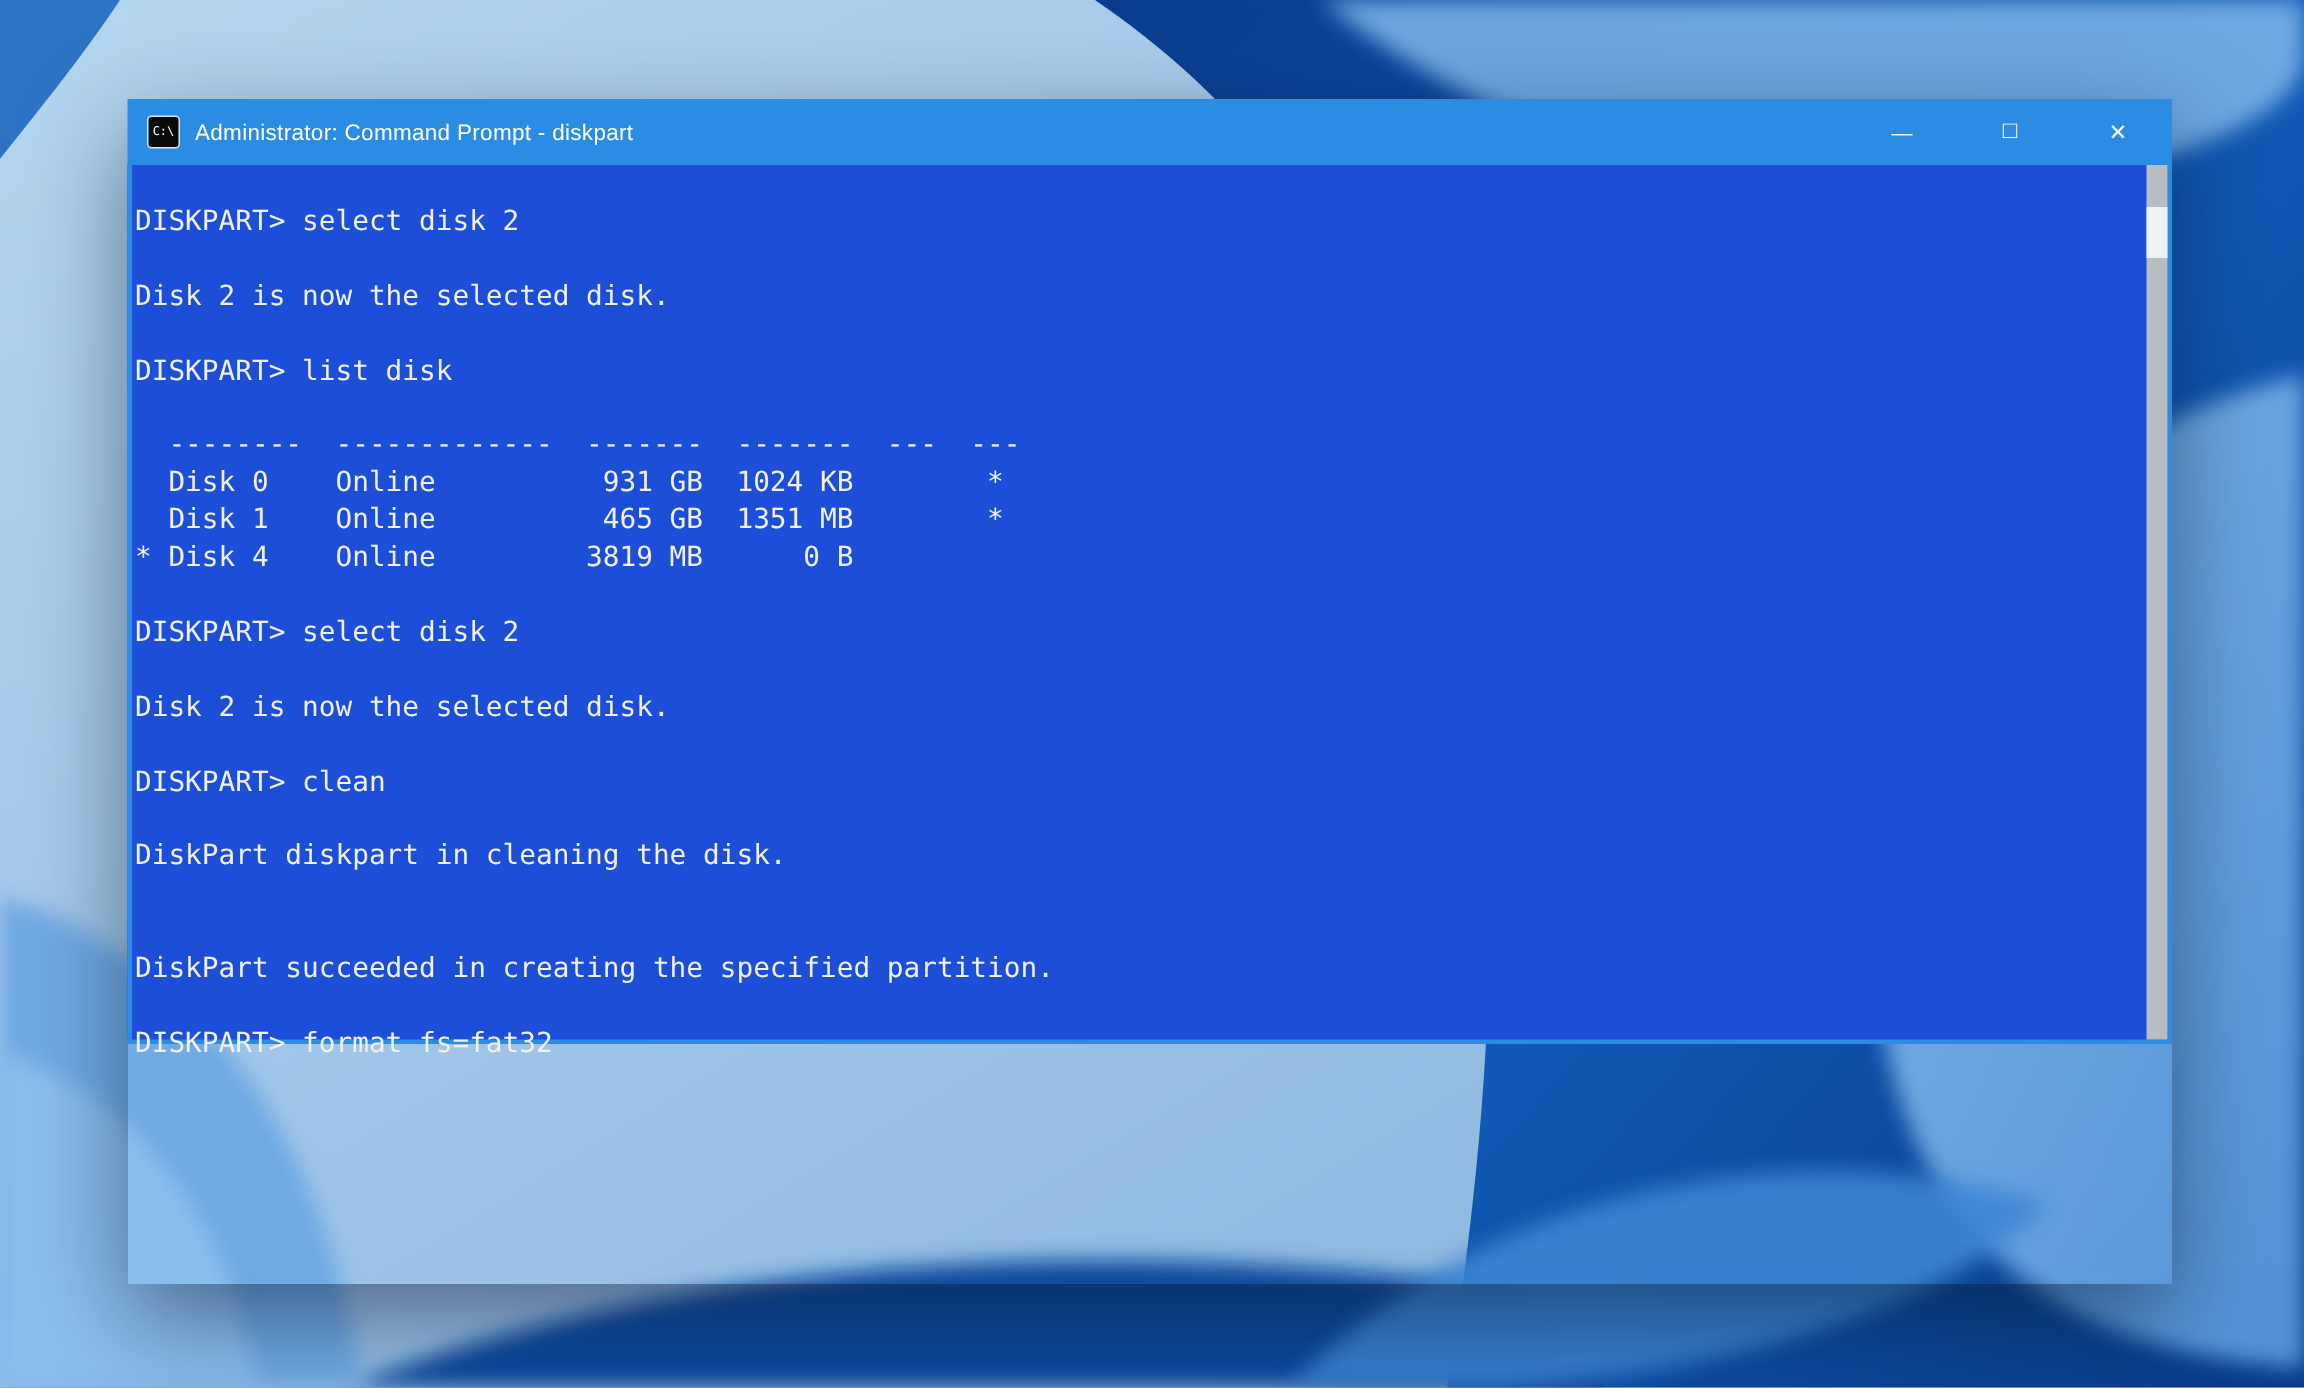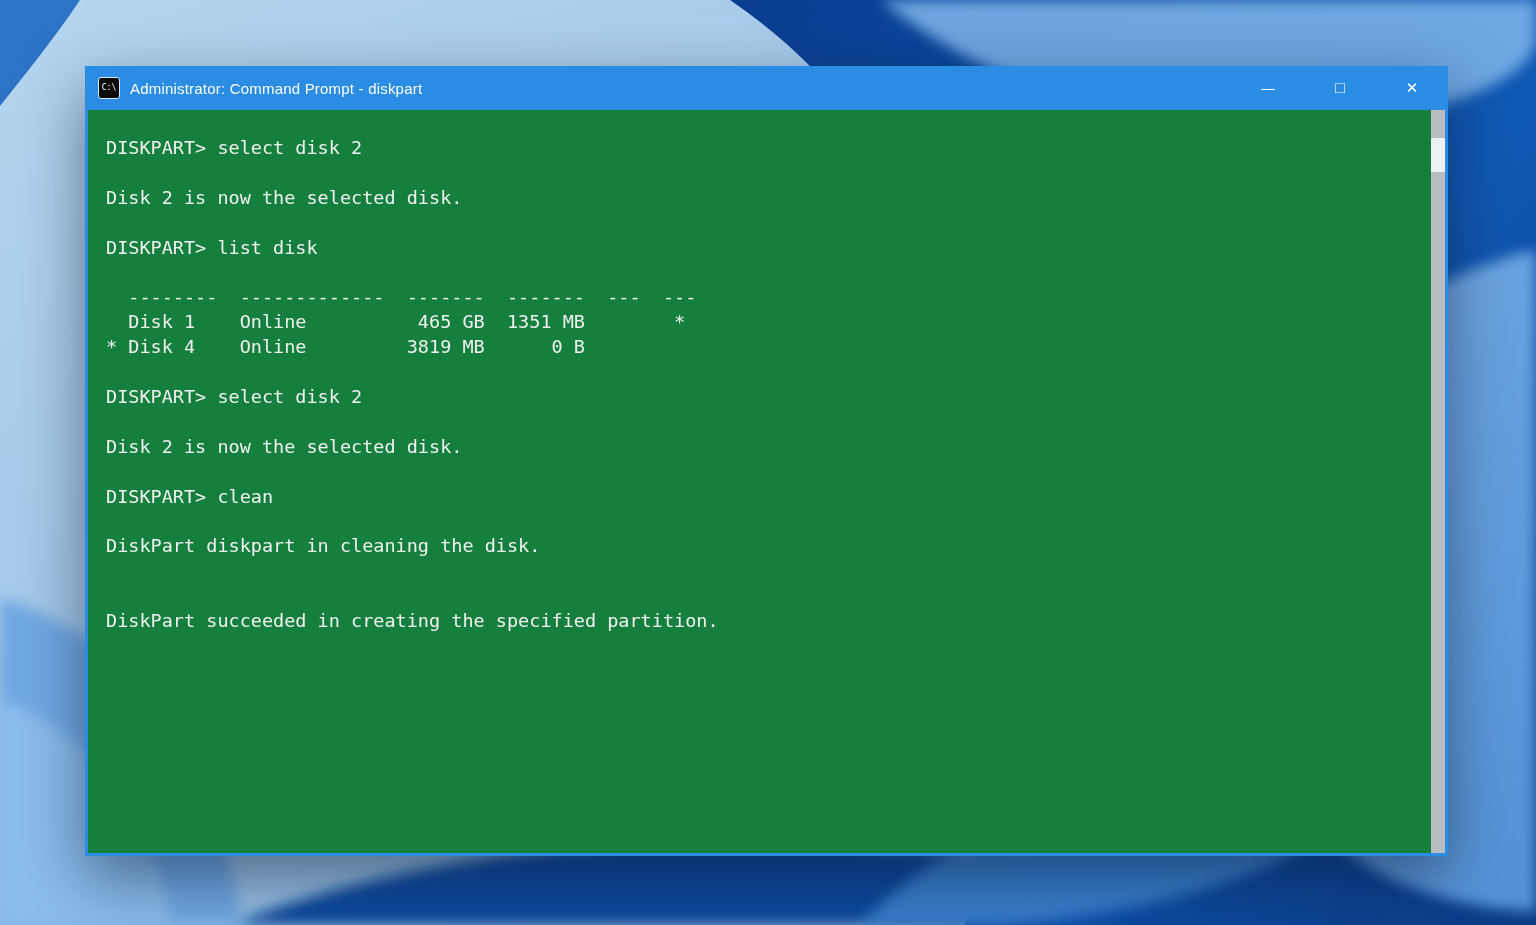--- a/index.html
+++ b/index.html
@@ -23,22 +23,22 @@
   .controls { margin-left:auto; display:flex; height:100%; }
   .ctrl {
     width:72px; height:100%; display:flex; align-items:center; justify-content:center;
     color:#ffffff; font-size:15px; cursor:default; user-select:none;
   }
   .ctrl.minimize { font-size:14px; }
   .ctrl.maximize { font-size:16px; }
   .ctrl.close { font-size:15px; }
 
   .terminal {
-    position:relative; height:746px; background:#15803d;
-    border-left:3px solid #2a8ce2; border-right:3px solid #2a8ce2; border-bottom:3px solid #2a8ce2;padding-left:16px;
+    position:relative; height:586px; background:#1d4ed8;
+    border-left:3px solid #2a8ce2; border-right:3px solid #2a8ce2; border-bottom:3px solid #2a8ce2;
   }
   .term-lines { padding:26px 30px 0 2px; }
   .line {
     font-family:"DejaVu Sans Mono",monospace; font-size:18.5px; line-height:24.9px;
     min-height:24.9px; white-space:pre; color:#f1f1f1;
   }
   .scrollbar {
     position:absolute; top:0; right:0; bottom:0; width:14px; background:#b9bdc2;
   }
   .scrollbar-thumb {
@@ -95,34 +95,36 @@
 
     <div class="terminal">
       <div class="term-lines">
         <div class="line">DISKPART&gt; select disk 2</div>
         <div class="line"></div>
         <div class="line">Disk 2 is now the selected disk.</div>
         <div class="line"></div>
         <div class="line">DISKPART&gt; list disk</div>
         <div class="line"></div>
         <div class="line">  --------  -------------  -------  -------  ---  ---</div>
+        <div class="line">  Disk 0    Online          931 GB  1024 KB        *</div>
         <div class="line">  Disk 1    Online          465 GB  1351 MB        *</div>
         <div class="line">* Disk 4    Online         3819 MB      0 B</div>
         <div class="line"></div>
         <div class="line">DISKPART&gt; select disk 2</div>
         <div class="line"></div>
         <div class="line">Disk 2 is now the selected disk.</div>
         <div class="line"></div>
         <div class="line">DISKPART&gt; clean</div>
         <div class="line"></div>
         <div class="line">DiskPart diskpart in cleaning the disk.</div>
         <div class="line"></div>
         <div class="line"></div>
         <div class="line">DiskPart succeeded in creating the specified partition.</div>
         <div class="line"></div>
+        <div class="line">DISKPART&gt; format fs=fat32</div>
       </div>
       <div class="scrollbar">
         <div class="scrollbar-thumb"></div>
       </div>
     </div>
 
   </div>
 </div>
 
 </body></html>

